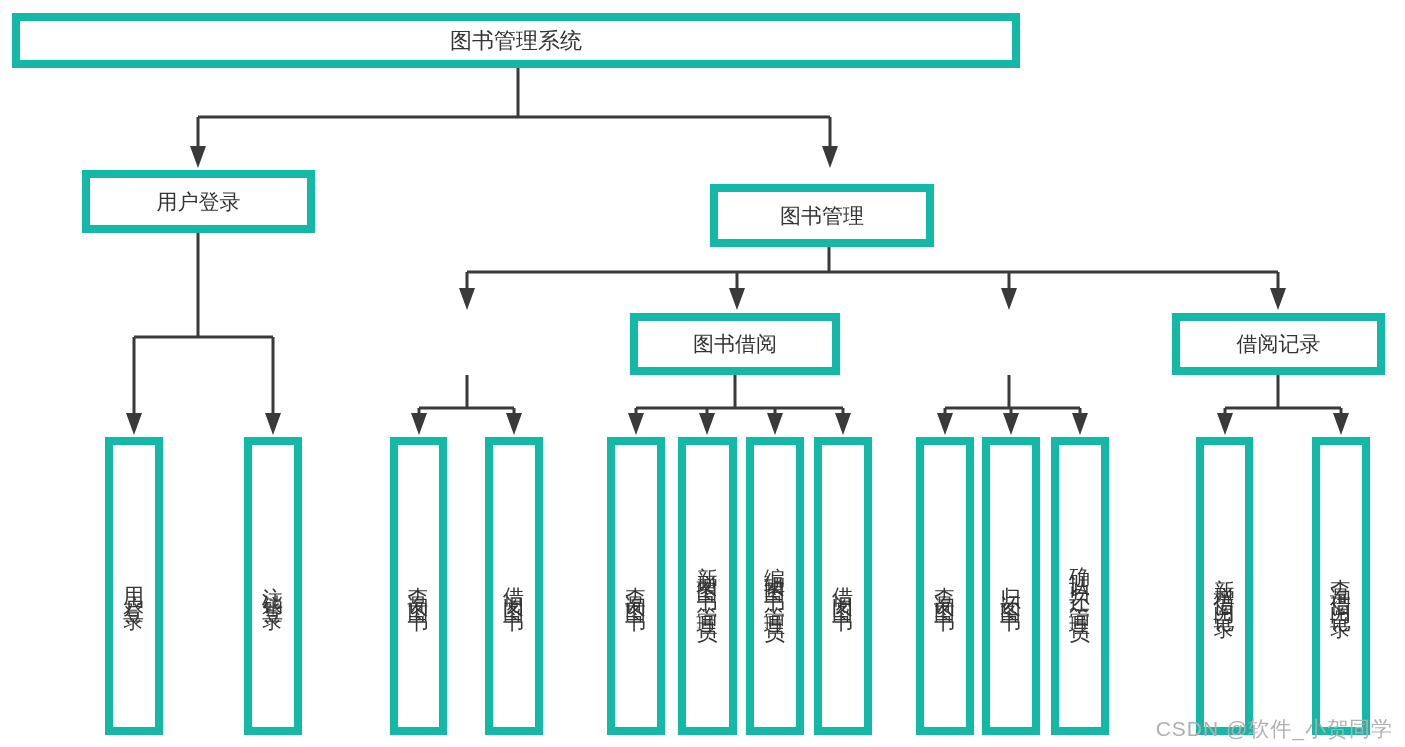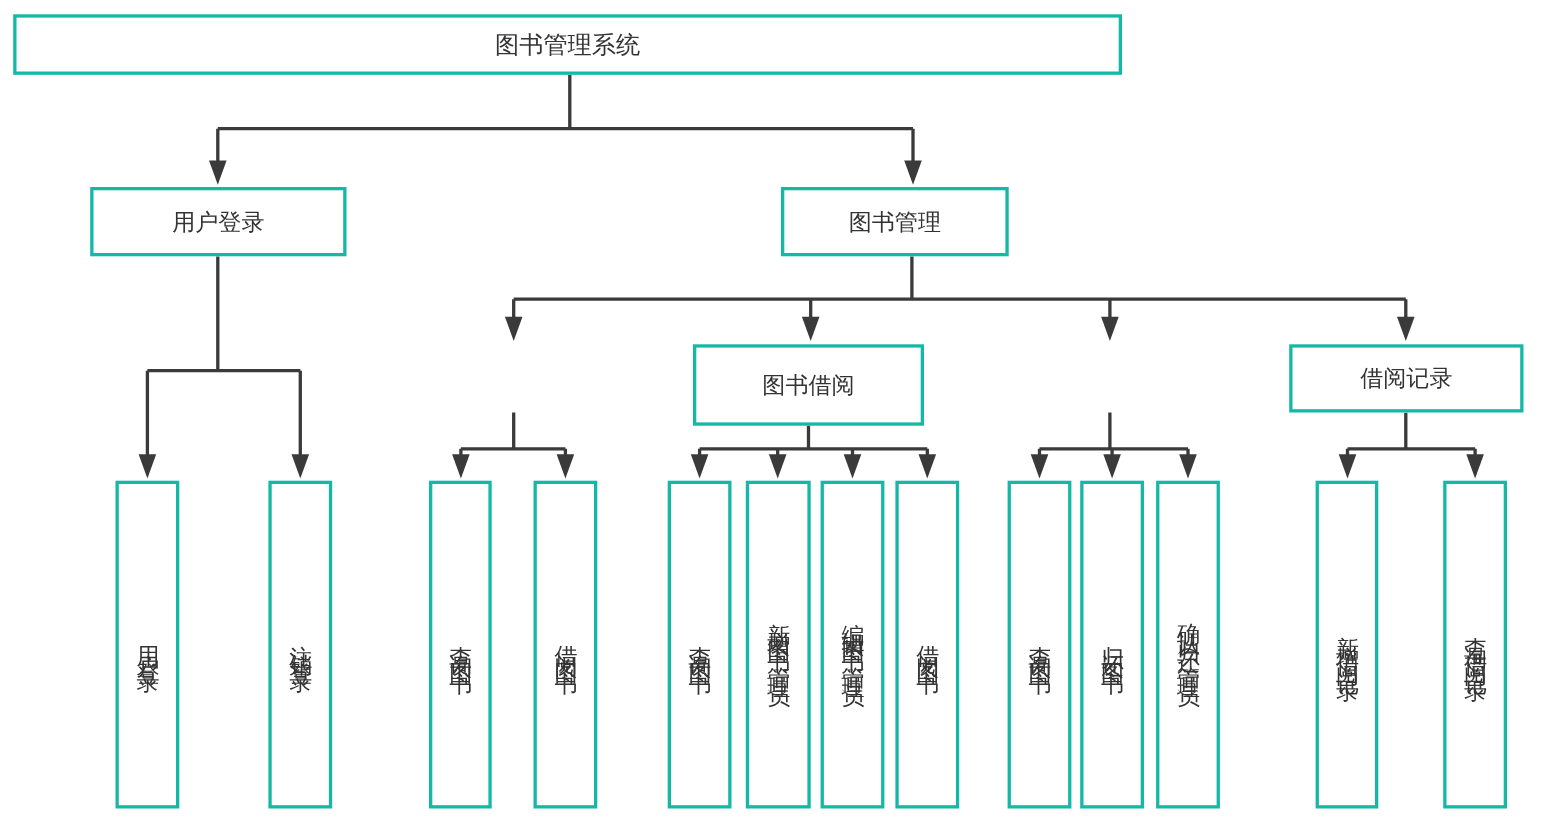--- a/index.html
+++ b/index.html
@@ -3,21 +3,21 @@
 <meta charset="utf-8">
 <style>
   html,body{margin:0;padding:0;background:#ffffff;}
   .canvas{
     position:relative;width:1405px;height:747px;background:#ffffff;overflow:hidden;
     font-family:"Liberation Sans","DejaVu Sans",sans-serif;color:#333333;
   }
   .connectors{position:absolute;left:0;top:0;width:1405px;height:747px;}
   .box{
     position:absolute;box-sizing:border-box;background:#ffffff;
-    border:3px solid #14b8a6;display:flex;align-items:center;justify-content:center;
+    border:8px solid #14b8a6;display:flex;align-items:center;justify-content:center;
     font-size:21px;color:#333333;text-align:center;
   }
   .box.root{font-size:22px;}
   .leaf span{
     writing-mode:vertical-rl;text-orientation:upright;
     letter-spacing:8px;line-height:1;white-space:nowrap;
   }
   .watermark{
     position:absolute;right:12px;bottom:4px;font-size:21px;color:#b0b0b0;
     letter-spacing:1px;white-space:nowrap;
@@ -61,25 +61,25 @@
     </g>
   </svg>
 
   <div class="box root" style="left:12px;top:13px;width:1008px;height:55px">
     <span>图书管理系统</span>
   </div>
 
   <div class="box" style="left:82px;top:170px;width:233px;height:63px">
     <span>用户登录</span>
   </div>
-  <div class="box" style="left:710px;top:170px;width:207px;height:63px">
+  <div class="box" style="left:710px;top:184px;width:224px;height:63px">
     <span>图书管理</span>
   </div>
 
-  <div class="box" style="left:630px;top:313px;width:210px;height:74px">
+  <div class="box" style="left:630px;top:313px;width:210px;height:62px">
     <span>图书借阅</span>
   </div>
   <div class="box" style="left:1172px;top:313px;width:213px;height:62px">
     <span>借阅记录</span>
   </div>
 
   <div class="box leaf" style="left:105px;top:437px;width:58px;height:298px">
     <span>用户登录</span>
   </div>
   <div class="box leaf" style="left:244px;top:437px;width:58px;height:298px">
@@ -112,14 +112,15 @@
   <div class="box leaf" style="left:1051px;top:437px;width:58px;height:298px">
     <span>确认归还（管理员）</span>
   </div>
   <div class="box leaf" style="left:1196px;top:437px;width:57px;height:298px">
     <span>新增借阅记录</span>
   </div>
   <div class="box leaf" style="left:1312px;top:437px;width:58px;height:298px">
     <span>查询借阅记录</span>
   </div>
 
+  <div class="watermark">CSDN @软件_小贺同学</div>
 
 </div>
 
 </body></html>

